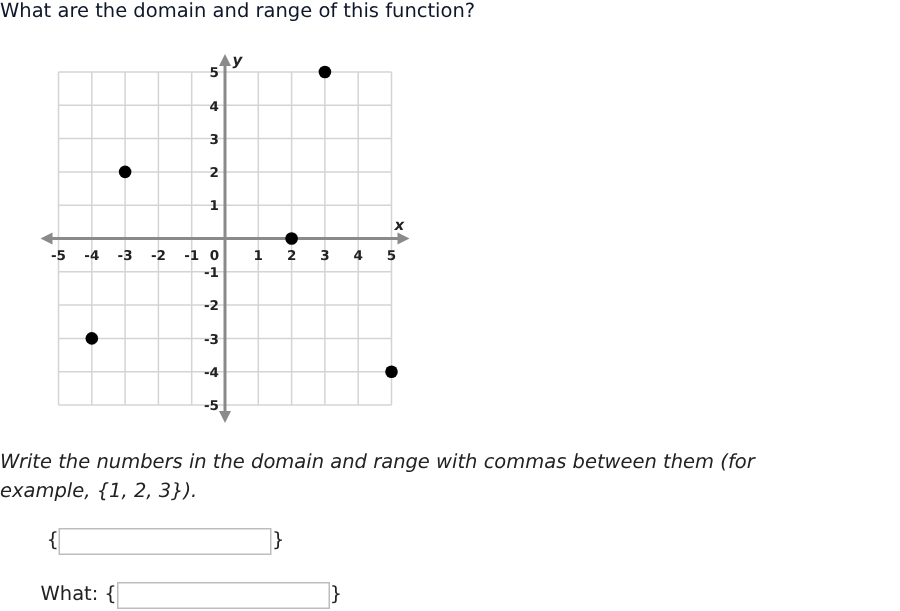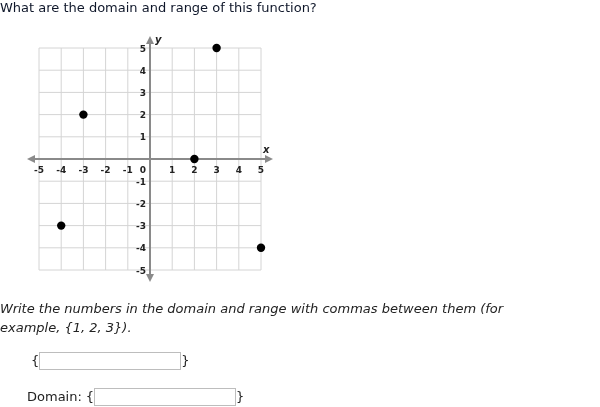--- a/index.html
+++ b/index.html
@@ -103,17 +103,17 @@
 
 <div class="instructions">Write the numbers in the domain and range with commas between them (for example, {1, 2, 3}).</div>
 
 <div class="field-row" style="left:27px; top:352px;">
   <span class="brace" style="margin-left:4px;">{</span>
   <input type="text" value="" style="">
   <span class="brace">}</span>
 </div>
 
 <div class="field-row" style="left:27px; top:388px;">
-  <span>Domain:</span>
+  <span>What:</span>
   <span class="brace" style="margin-left:4px;">{</span>
   <input type="text" value="" style="">
   <span class="brace">}</span>
 </div>
 
 </body></html>

